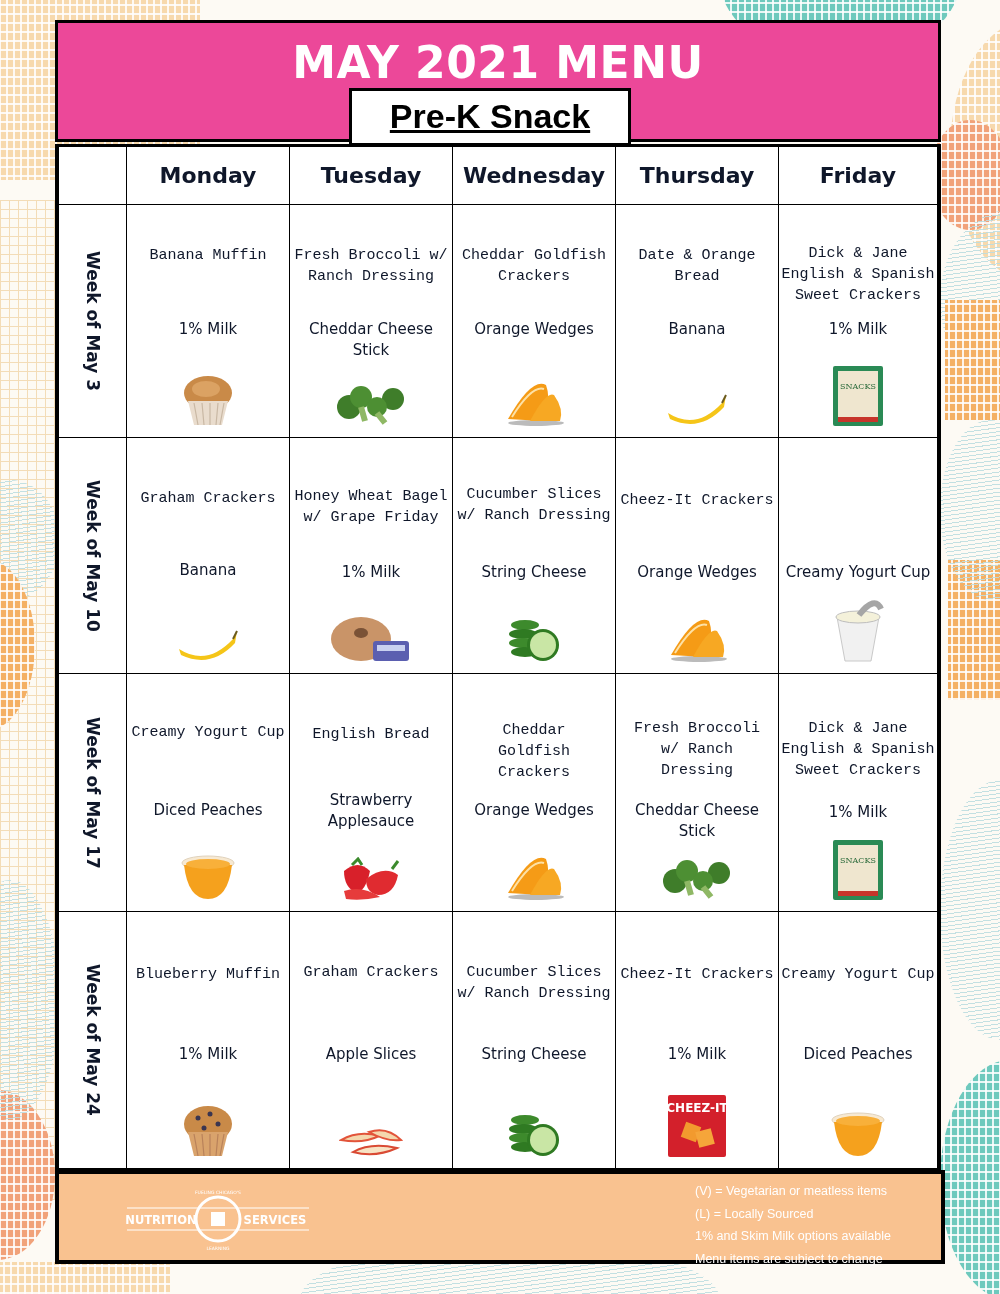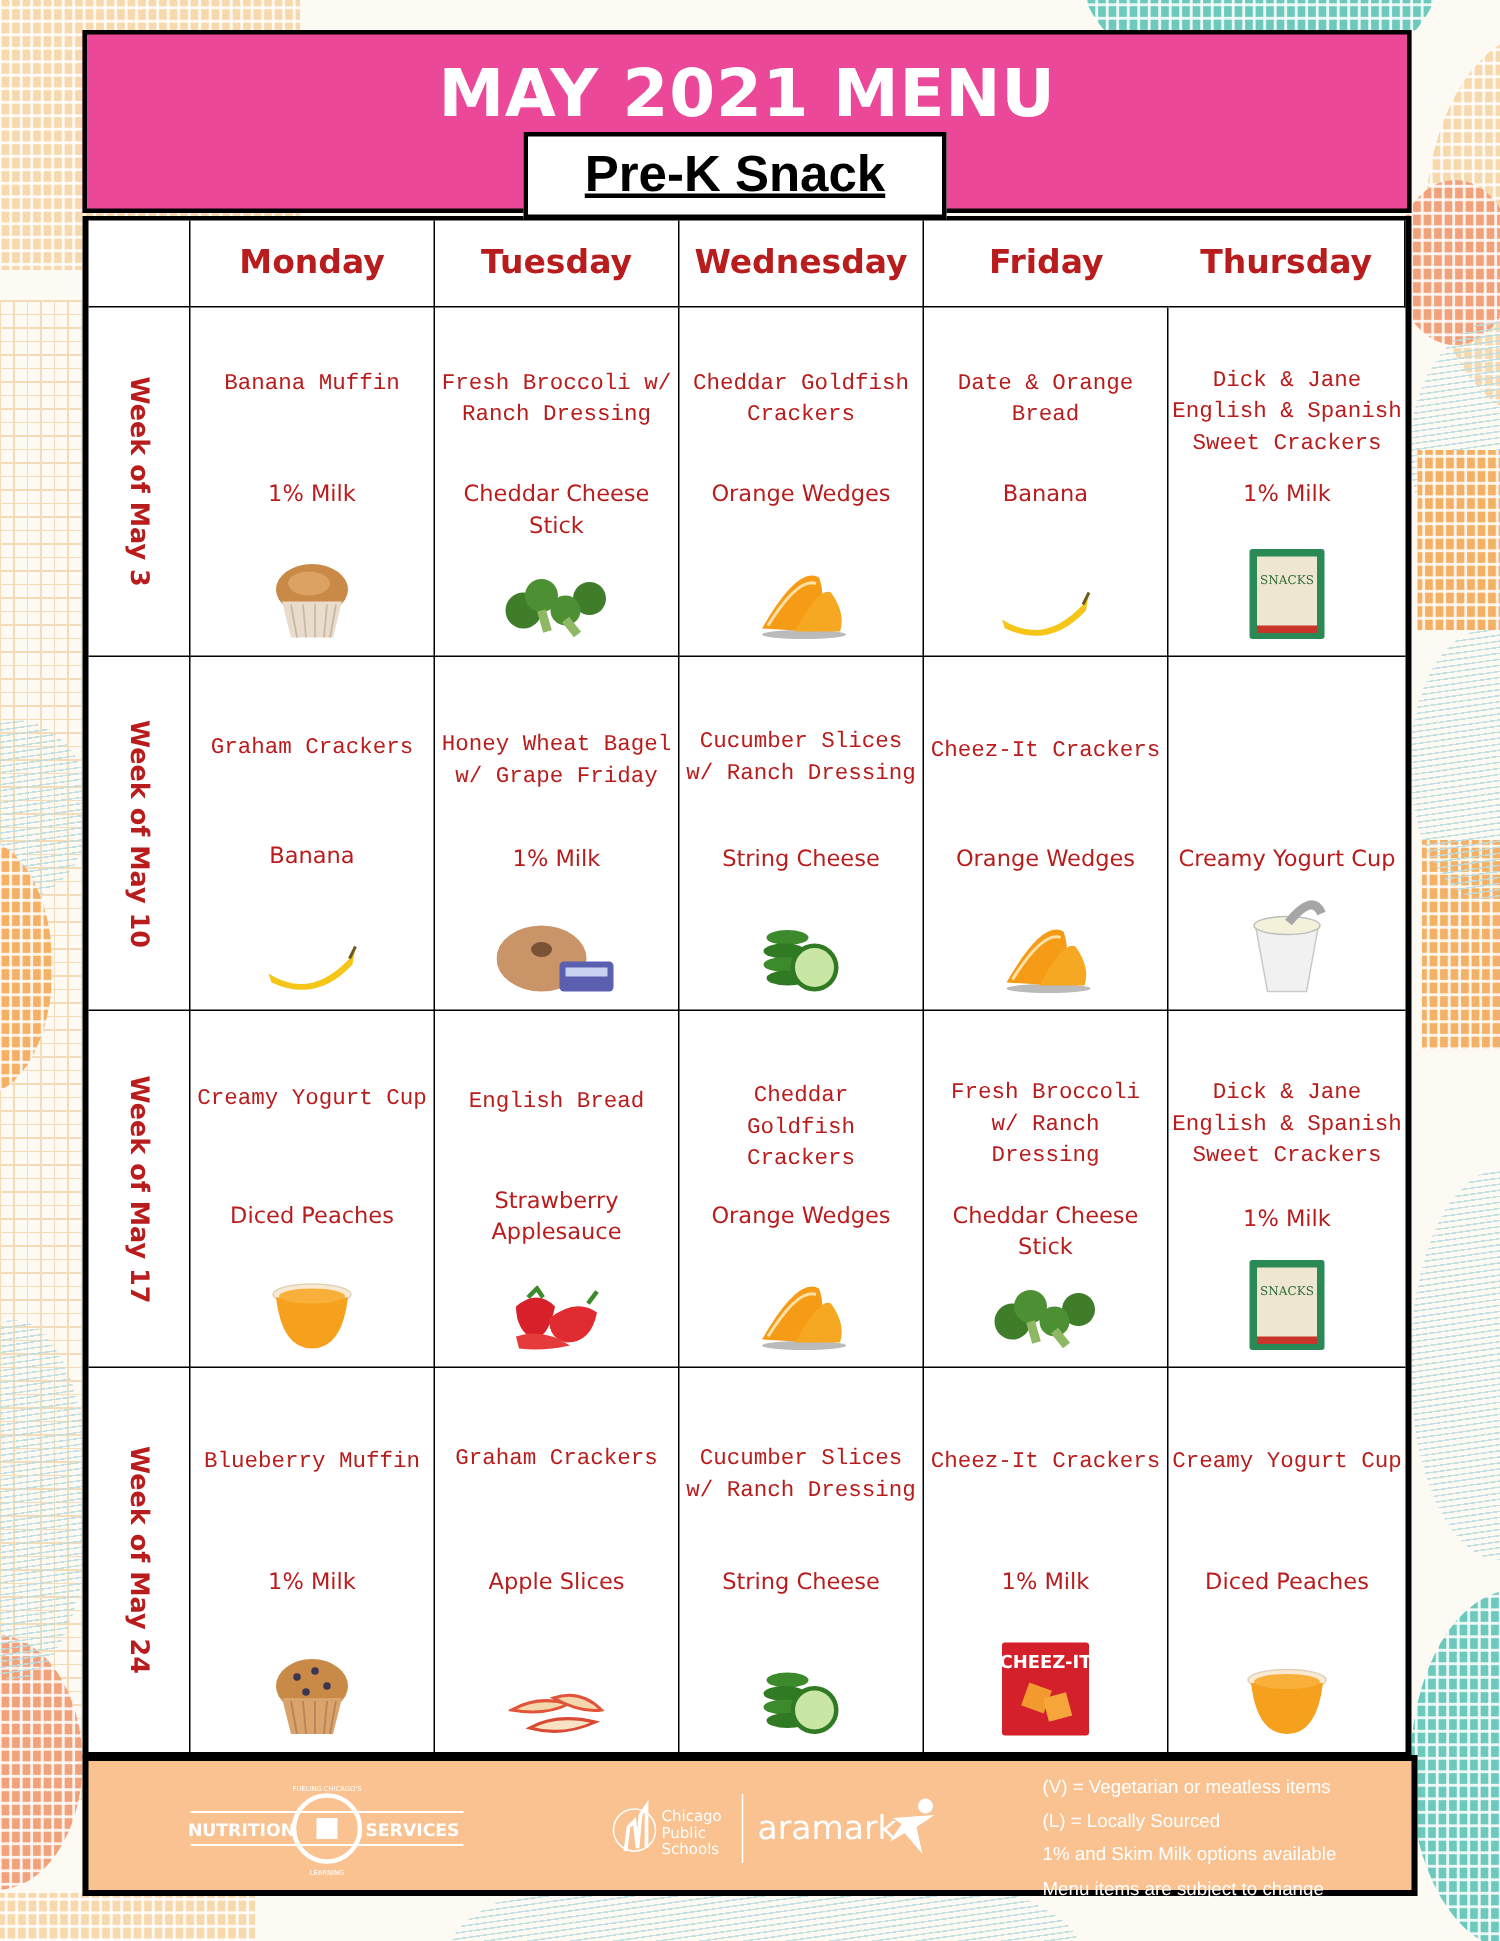--- a/index.html
+++ b/index.html
@@ -51,21 +51,21 @@
     position: absolute; left: 0; top: 124px; width: 886px; height: 1028px;
     border: 4px solid #000; border-top: 3px solid #000; box-sizing: border-box;
     background: #fff;
     display: grid;
     grid-template-columns: 68px 163px 163px 163px 163px 1fr;
     grid-template-rows: 58px 233px 236px 238px 1fr;
   }
   .cell {
     border-right: 1.5px solid #000; border-bottom: 1.5px solid #000;
     box-sizing: border-box; position: relative; text-align: center;
-    font-family: "DejaVu Sans", sans-serif; font-size: 15px; color: #b91c1c;
+    font-family: "DejaVu Sans", sans-serif; font-size: 15px; color: #0f172a;
   }
   .cell.last-col { border-right: none; }
   .cell.last-row { border-bottom: none; }
   .day-head {
     display: flex; align-items: center; justify-content: center;
     font-weight: bold; font-size: 22px; font-family: "DejaVu Sans", sans-serif;
   }
   .week-label {
     display: flex; align-items: center; justify-content: center;
   }
@@ -116,22 +116,22 @@
     <div class="title">MAY 2021 MENU</div>
   </div>
   <div class="subtitle-box">Pre-K Snack</div>
 
   <div class="grid">
 
     <div class="cell"></div>
     <div class="cell day-head">Monday</div>
     <div class="cell day-head">Tuesday</div>
     <div class="cell day-head">Wednesday</div>
+    <div class="cell day-head">Thursday</div>
     <div class="cell day-head last-col">Friday</div>
-    <div class="cell day-head">Thursday</div>
 
     <div class="cell week-label">
         <span>Week of May 3</span>
       </div>
     <div class="cell">
       <div class="item1">Banana Muffin</div>
       <div class="item2">1% Milk</div>
       <svg class="pic" width="56" height="56" viewBox="0 0 56 56">
           <ellipse cx="28" cy="22" rx="24" ry="17" fill="#c98a48"></ellipse>
           <ellipse cx="26" cy="18" rx="14" ry="8" fill="#dba263"></ellipse>
@@ -350,33 +350,20 @@
       <line x1="2" y1="42" x2="184" y2="42" stroke="#fff" stroke-width="1.2"></line>
       <rect x="0" y="22" width="74" height="18" fill="#f9c290"></rect>
       <rect x="112" y="22" width="74" height="18" fill="#f9c290"></rect>
       <text x="36" y="36" font-size="11.5" text-anchor="middle" fill="#fff" font-weight="bold" font-family="DejaVu Sans, sans-serif">NUTRITION</text>
       <text x="150" y="36" font-size="11.5" text-anchor="middle" fill="#fff" font-weight="bold" font-family="DejaVu Sans, sans-serif">SERVICES</text>
       <circle cx="93" cy="31" r="22" fill="none" stroke="#fff" stroke-width="3"></circle>
       <rect x="86" y="24" width="14" height="14" fill="#fff"></rect>
       <text x="93" y="6" font-size="4.5" text-anchor="middle" fill="#fff" font-family="DejaVu Sans, sans-serif">FUELING CHICAGO'S</text>
       <text x="93" y="62" font-size="4.5" text-anchor="middle" fill="#fff" font-family="DejaVu Sans, sans-serif">LEARNING</text>
     </svg>
-    <div class="cps-logo">
-      <svg width="220" height="54" viewBox="0 0 220 54">
-        <circle cx="16" cy="28" r="14" fill="none" stroke="#fff" stroke-width="1"></circle>
-        <path d="M10 42 L12 26 L16 22 L18 40 M18 40 L20 18 L24 12 L24 40" stroke="#fff" stroke-width="2.5" fill="none"></path>
-        <text x="34" y="22" font-size="10" fill="#fff" font-family="DejaVu Sans, sans-serif">Chicago</text>
-        <text x="34" y="33" font-size="10" fill="#fff" font-family="DejaVu Sans, sans-serif">Public</text>
-        <text x="34" y="44" font-size="10" fill="#fff" font-family="DejaVu Sans, sans-serif">Schools</text>
-        <line x1="88" y1="4" x2="88" y2="50" stroke="#fff" stroke-width="1"></line>
-        <text x="98" y="34" font-size="22" fill="#fff" font-family="DejaVu Sans, sans-serif">aramark</text>
-        <circle cx="210" cy="12" r="5" fill="#fff"></circle>
-        <path d="M188 20 L216 18 L204 26 L208 44 L196 30 L186 36 L194 24 Z" fill="#fff"></path>
-      </svg>
-    </div>
     <div class="notes">
       <div>(V) = Vegetarian or meatless items</div>
       <div>(L) = Locally Sourced</div>
       <div>1% and Skim Milk options available</div>
       <div>Menu items are subject to change</div>
     </div>
   </div>
 </div>
 
 </body></html>

